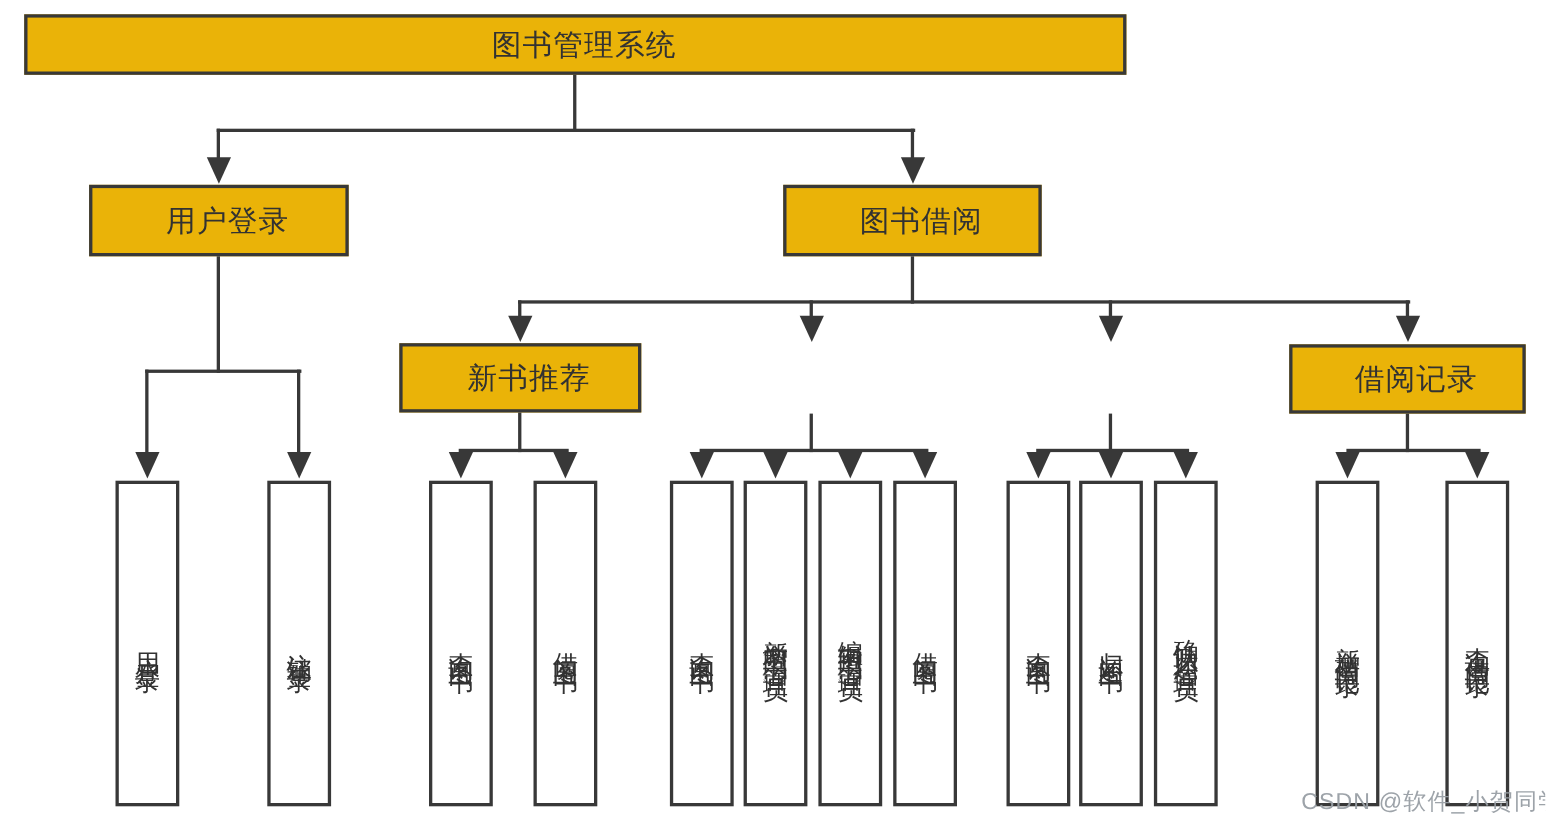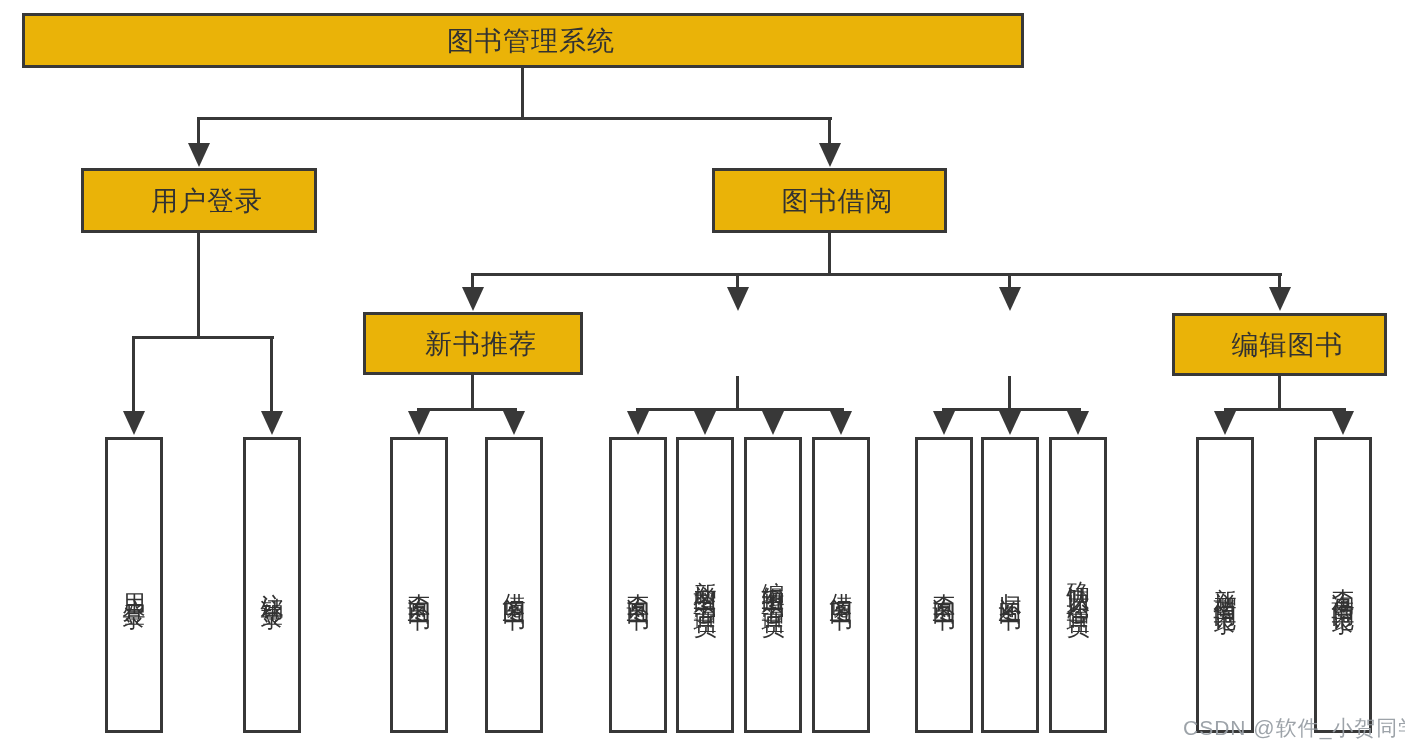--- a/index.html
+++ b/index.html
@@ -86,21 +86,21 @@
   <div class="vl" style="left:471px;top:273px;height:15px;"></div>
   <div class="vl" style="left:736px;top:273px;height:15px;"></div>
   <div class="vl" style="left:1008px;top:273px;height:15px;"></div>
   <div class="vl" style="left:1278px;top:273px;height:15px;"></div>
   <div class="arr" style="left:462px;top:287px;"></div>
   <div class="arr" style="left:727px;top:287px;"></div>
   <div class="arr" style="left:999px;top:287px;"></div>
   <div class="arr" style="left:1269px;top:287px;"></div>
 
   <div class="box" style="left:363px;top:312px;width:220px;height:63px;">新书推荐</div>
-  <div class="box" style="left:1172px;top:313px;width:215px;height:63px;">编辑图书</div>
+  <div class="box" style="left:1172px;top:313px;width:215px;height:63px;">借阅记录</div>
 
   <div class="vl" style="left:471px;top:375px;height:36px;"></div>
   <div class="hl" style="left:417px;top:408px;width:100px;"></div>
   <div class="arr" style="left:408px;top:411px;"></div>
   <div class="arr" style="left:503px;top:411px;"></div>
 
   <div class="vl" style="left:736px;top:376px;height:35px;"></div>
   <div class="hl" style="left:636px;top:408px;width:208px;"></div>
   <div class="arr" style="left:627px;top:411px;"></div>
   <div class="arr" style="left:694px;top:411px;"></div>

